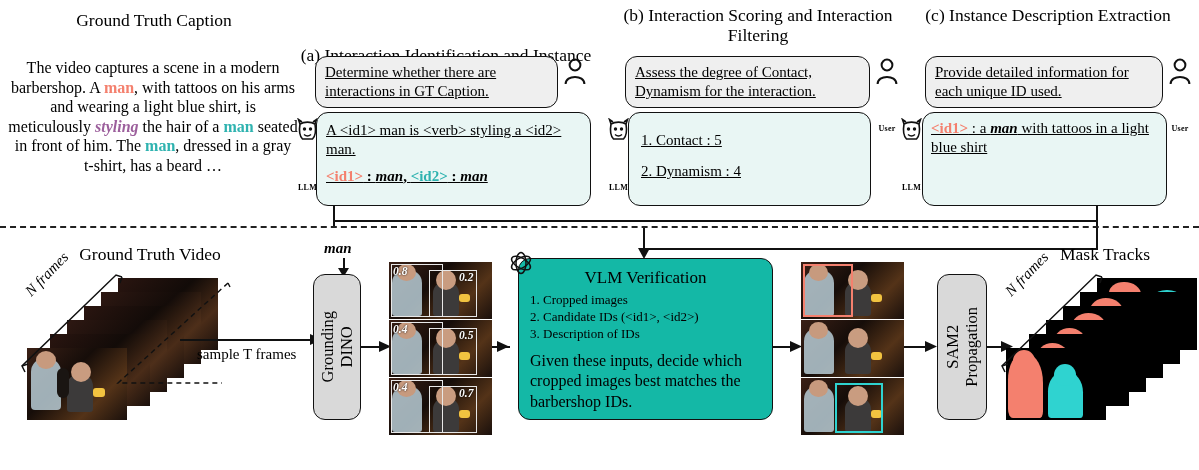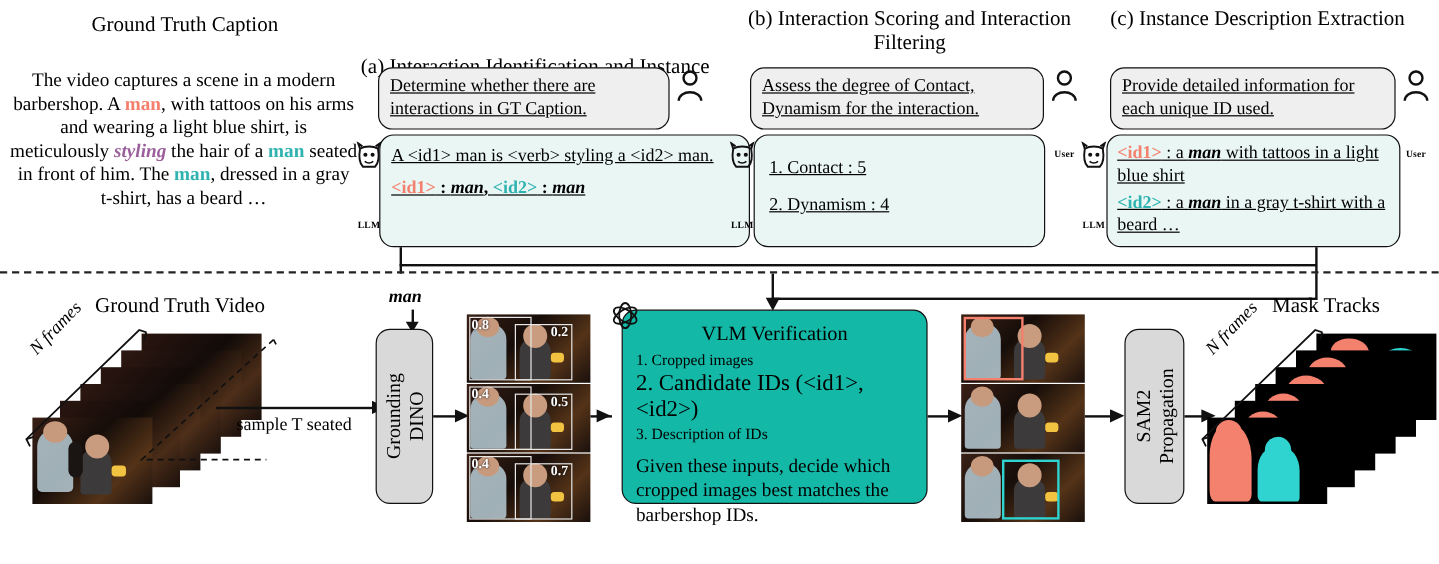--- a/index.html
+++ b/index.html
@@ -27,21 +27,21 @@
   .avatar{display:flex;flex-direction:column;align-items:center;gap:40px;}
   .avatar .cap{font-size:8px;font-weight:bold;letter-spacing:.2px;margin-top:-1px;}
 
   .divider{position:absolute;left:0;top:226px;width:1199px;height:0;
            border-top:2.2px dashed #222;}
 
   .line{position:absolute;background:#111;}
   .hline{height:1.6px;}
   .vline{width:1.6px;}
 
-  .frame{position:absolute;background:#120d0b;overflow:hidden;}
+  .frame{position:absolute;background:#120d0b;overflow:hidden;font-style:italic;}
   .mask{position:absolute;background:#000;overflow:hidden;}
   .blob{position:absolute;}
 
   .score{position:absolute;color:#fff;font-weight:bold;font-size:11.5px;
          font-family:"Liberation Serif",serif;text-shadow:0 0 2px #000;}
   .bbox{position:absolute;border:1.4px solid #e8e8e8;box-sizing:border-box;}
   .bbox-o{position:absolute;border:2.4px solid #f4806e;box-sizing:border-box;}
   .bbox-c{position:absolute;border:2.4px solid #2fd3d0;box-sizing:border-box;}
 </style>
 </head>
@@ -71,21 +71,21 @@
   <svg width="23" height="26" viewBox="0 0 23 26">
     <path d="M4 6 L2.5 1.5 L6 4 M19 6 L20.5 1.5 L17 4" fill="none" stroke="#111" stroke-width="1.6"></path>
     <path d="M4 6 C3 12 3.5 18 6.5 21 L16.5 21 C19.5 18 20 12 19 6 C15 3.5 8 3.5 4 6 Z" fill="none" stroke="#111" stroke-width="1.6"></path>
     <circle cx="8.5" cy="11" r="1.7" fill="#111"></circle>
     <circle cx="14.5" cy="11" r="1.7" fill="#111"></circle>
     <path d="M8 16.5 C10 18.2 13 18.2 15 16.5" fill="none" stroke="#111" stroke-width="1.5"></path>
   </svg>
   <div class="cap">LLM</div>
 </div>
 
-<div class="abs box box-llm" style="left:316px;top:112px;width:309px;height:94px;">
+<div class="abs box box-llm" style="left:316px;top:112px;width:275px;height:94px;">
   <div class="btxt" style="padding:8px 9px 0 9px;">A &lt;id1&gt; man is &lt;verb&gt; styling a &lt;id2&gt; man.</div>
   <div class="btxt" id="paLine2" style="padding:8px 9px 0 9px;font-weight:bold;"><span class="id1">&lt;id1&gt;</span><span> : </span><span class="bi">man</span><span>, </span><span class="id2">&lt;id2&gt;</span><span> : </span><span class="bi">man</span></div>
 </div>
 
 <div class="abs ttl" style="left:618px;top:5px;width:280px;">
   <span>(b) Interaction Scoring and Interaction Filtering</span>
 </div>
 
 <div class="abs box box-user" style="left:625px;top:56px;width:245px;height:52px;">
   <div class="btxt" style="padding:6px 9px;">Assess the degree of Contact, Dynamism for the interaction.</div>
@@ -135,21 +135,20 @@
     <path d="M4 6 C3 12 3.5 18 6.5 21 L16.5 21 C19.5 18 20 12 19 6 C15 3.5 8 3.5 4 6 Z" fill="none" stroke="#111" stroke-width="1.6"></path>
     <circle cx="8.5" cy="11" r="1.7" fill="#111"></circle>
     <circle cx="14.5" cy="11" r="1.7" fill="#111"></circle>
     <path d="M8 16.5 C10 18.2 13 18.2 15 16.5" fill="none" stroke="#111" stroke-width="1.5"></path>
   </svg>
   <div class="cap">LLM</div>
 </div>
 
 <div class="abs box box-llm" style="left:922px;top:112px;width:245px;height:94px;">
   <div class="btxt" id="pcLine1" style="padding:6px 8px 0 8px;text-align:left;"><span class="id1">&lt;id1&gt;</span><span> : a </span><span class="bi">man</span><span> with tattoos in a light blue shirt</span></div>
-  <div class="btxt" id="pcLine2" style="padding:3px 8px 0 8px;text-align:left;"><span class="id2">&lt;id2&gt;</span><span> : a </span><span class="bi">man</span><span> in a gray t-shirt with a beard …</span></div>
 </div>
 
 <div class="line vline" style="left:333px;top:206px;height:22px;"></div>
 <div class="line vline" style="left:1096px;top:206px;height:22px;"></div>
 <div class="line hline" style="left:333px;top:220px;width:764px;"></div>
 
 <div class="divider"></div>
 
 <div class="line vline" style="left:643px;top:228px;height:22px;"></div>
 <div class="line hline" style="left:643px;top:248px;width:454px;"></div>
@@ -188,21 +187,21 @@
 
 <svg class="abs" style="left:110px;top:275px;" width="130" height="110">
   <path d="M118 8 L8 108 L112 108" fill="none" stroke="#111" stroke-width="1.4" stroke-dasharray="5,4"></path>
   <path d="M118 8 L120 12" fill="none" stroke="#111" stroke-width="1.4"></path>
 </svg>
 <div class="abs line hline" style="left:180px;top:339px;width:133px;"></div>
 <svg class="abs" style="left:310px;top:334px;" width="13" height="12">
   <polygon points="0,0 12,5.5 0,11" fill="#111"></polygon>
 </svg>
 <div class="abs" style="left:197px;top:346px;font-size:15px;">
-  <span>sample T seated</span>
+  <span>sample T frames</span>
 </div>
 
 <div class="abs" style="left:324px;top:240px;font-size:15px;font-weight:bold;font-style:italic;">
   <span>man</span>
 </div>
 <div class="line vline" style="left:343px;top:258px;height:12px;"></div>
 <svg class="abs" style="left:338px;top:268px;" width="12" height="10">
   <polygon points="0,0 11,0 5.5,9" fill="#111"></polygon>
 </svg>
 
@@ -255,21 +254,21 @@
 </div>
 
 <div class="abs line hline" style="left:492px;top:346px;width:18px;"></div>
 <svg class="abs" style="left:497px;top:341px;" width="13" height="12">
   <polygon points="0,0 12,5.5 0,11" fill="#111"></polygon>
 </svg>
 
 <div class="abs box-vlm" style="left:518px;top:258px;width:255px;height:162px;">
   <div style="text-align:center;font-size:17px;padding-top:9px;">VLM Verification</div>
   <div style="font-size:13px;padding:4px 0 0 11px;">1. Cropped images</div>
-  <div style="font-size:19px;padding:1px 16px 0 11px;">2. Candidate IDs (&lt;id1&gt;, &lt;id2&gt;)</div>
+  <div style="font-size:13px;padding:1px 16px 0 11px;">2. Candidate IDs (&lt;id1&gt;, &lt;id2&gt;)</div>
   <div style="font-size:13px;padding:1px 0 0 11px;">3. Description of IDs</div>
   <div style="font-size:16px;line-height:1.28;padding:9px 14px 0 11px;">Given these inputs, decide which cropped images best matches the barbershop IDs.</div>
 </div>
 <svg class="abs" style="left:508px;top:250px;" width="26" height="26" viewBox="0 0 26 26">
   <g fill="none" stroke="#111" stroke-width="1.5">
     <ellipse cx="13" cy="13" rx="5" ry="10.5"></ellipse>
     <ellipse cx="13" cy="13" rx="5" ry="10.5" transform="rotate(60 13 13)"></ellipse>
     <ellipse cx="13" cy="13" rx="5" ry="10.5" transform="rotate(120 13 13)"></ellipse>
   </g>
 </svg>

